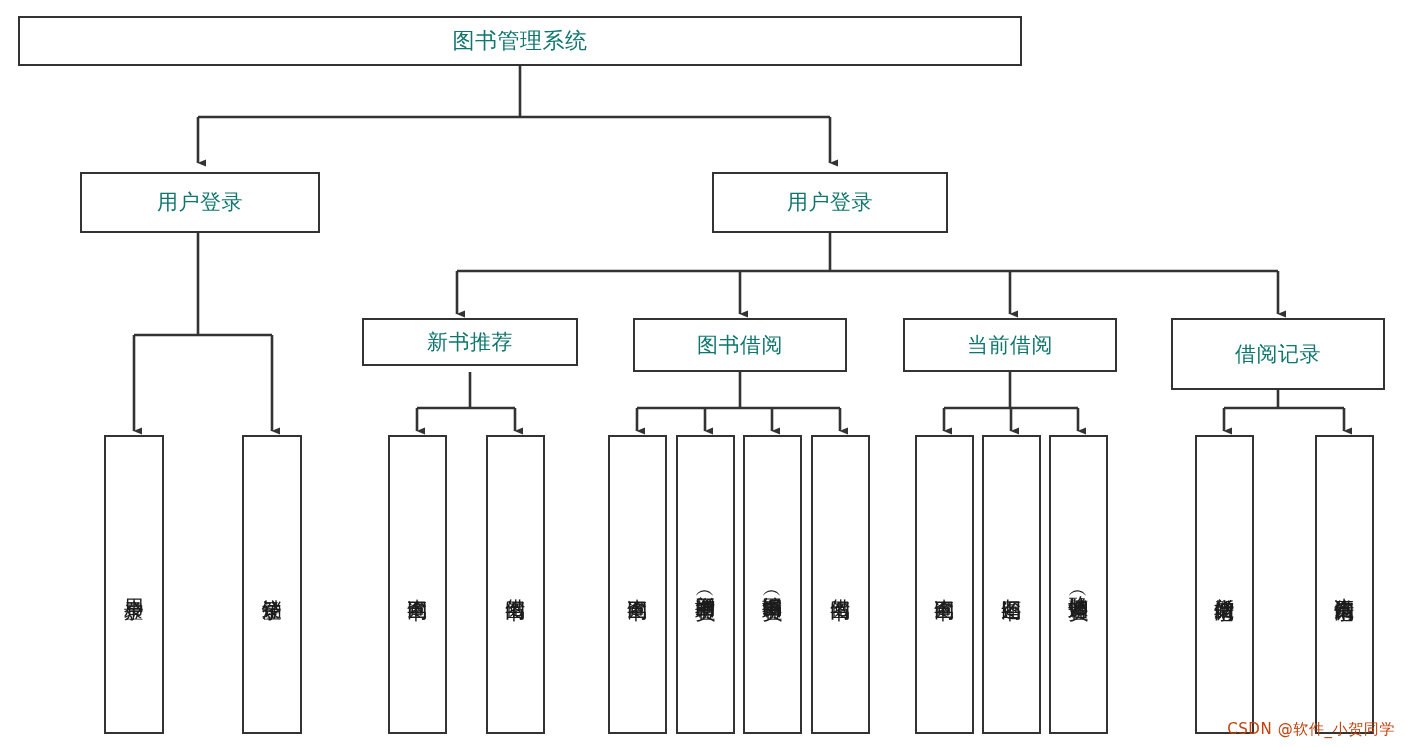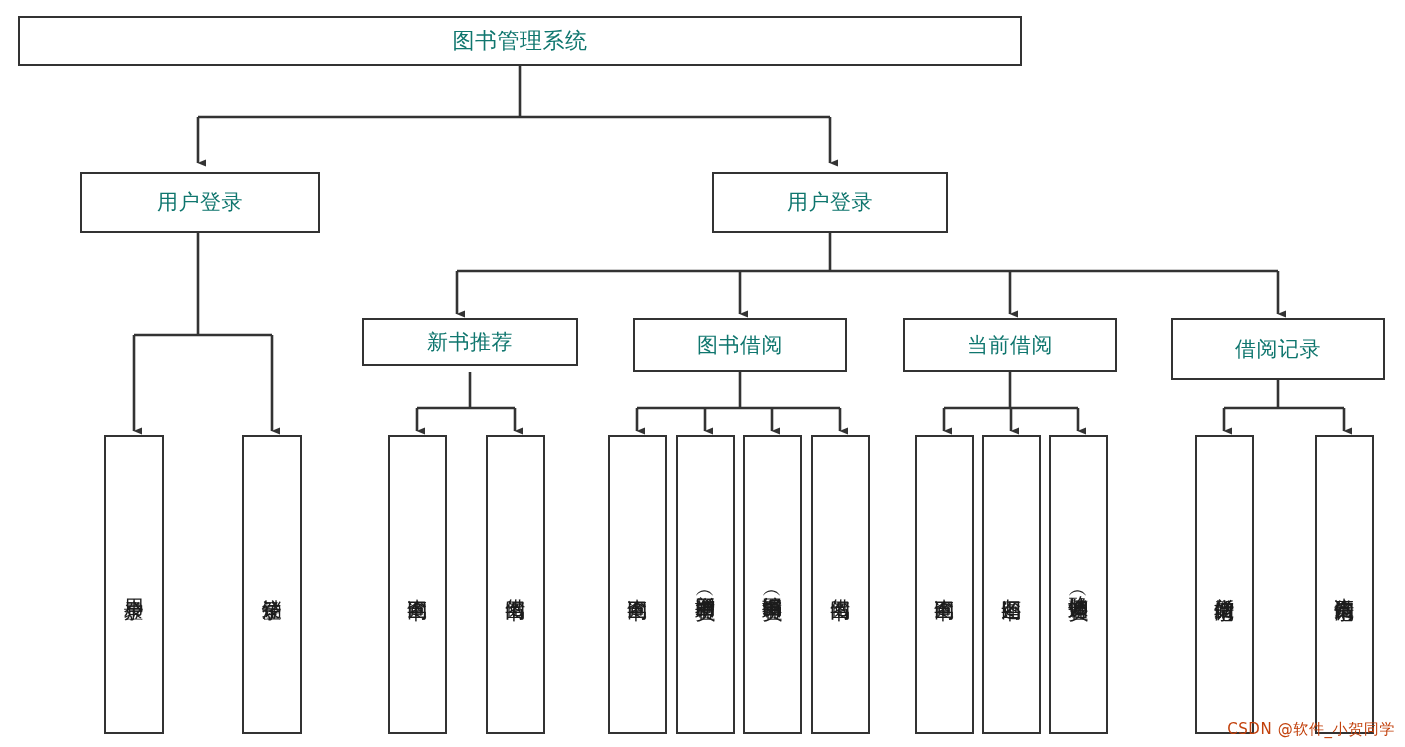--- a/index.html
+++ b/index.html
@@ -141,21 +141,21 @@
 
   <div class="node node-h" style="left:362px; top:318px; width:216px; height:48px;">
     <span class="node-label">新书推荐</span>
   </div>
   <div class="node node-h" style="left:903px; top:318px; width:214px; height:54px;">
     <span class="node-label">当前借阅</span>
   </div>
   <div class="node node-h" style="left:633px; top:318px; width:214px; height:54px;">
     <span class="node-label">图书借阅</span>
   </div>
-  <div class="node node-h" style="left:1171px; top:318px; width:214px; height:62px;text-align:right;">
+  <div class="node node-h" style="left:1171px; top:318px; width:214px; height:72px;text-align:right;">
     <span class="node-label">借阅记录</span>
   </div>
 
   <div class="node node-v" style="left:104px; top:435px; width:60px; height:299px;">
     <span class="node-label">用户登录</span>
   </div>
   <div class="node node-v" style="left:242px; top:435px; width:60px; height:299px;">
     <span class="node-label">注销登录</span>
   </div>
 

